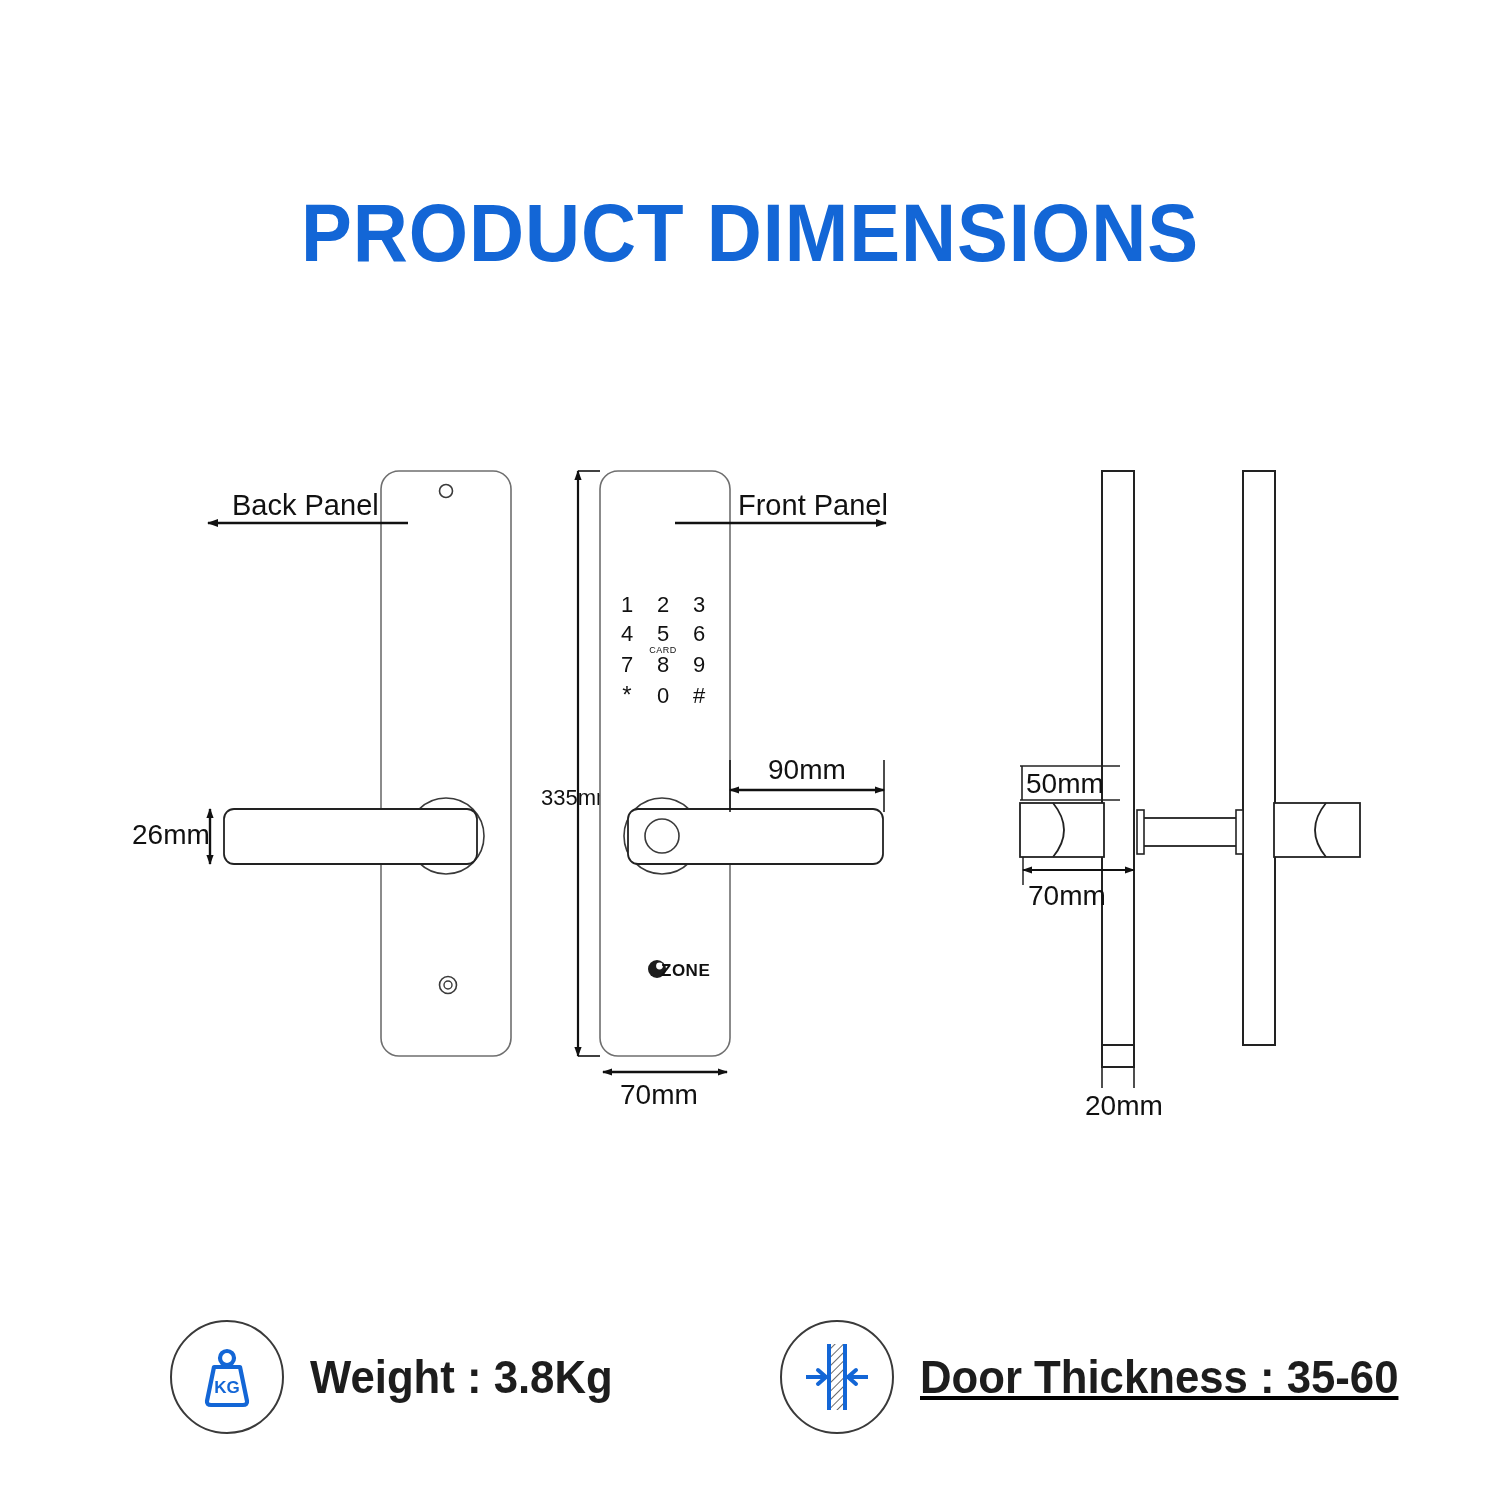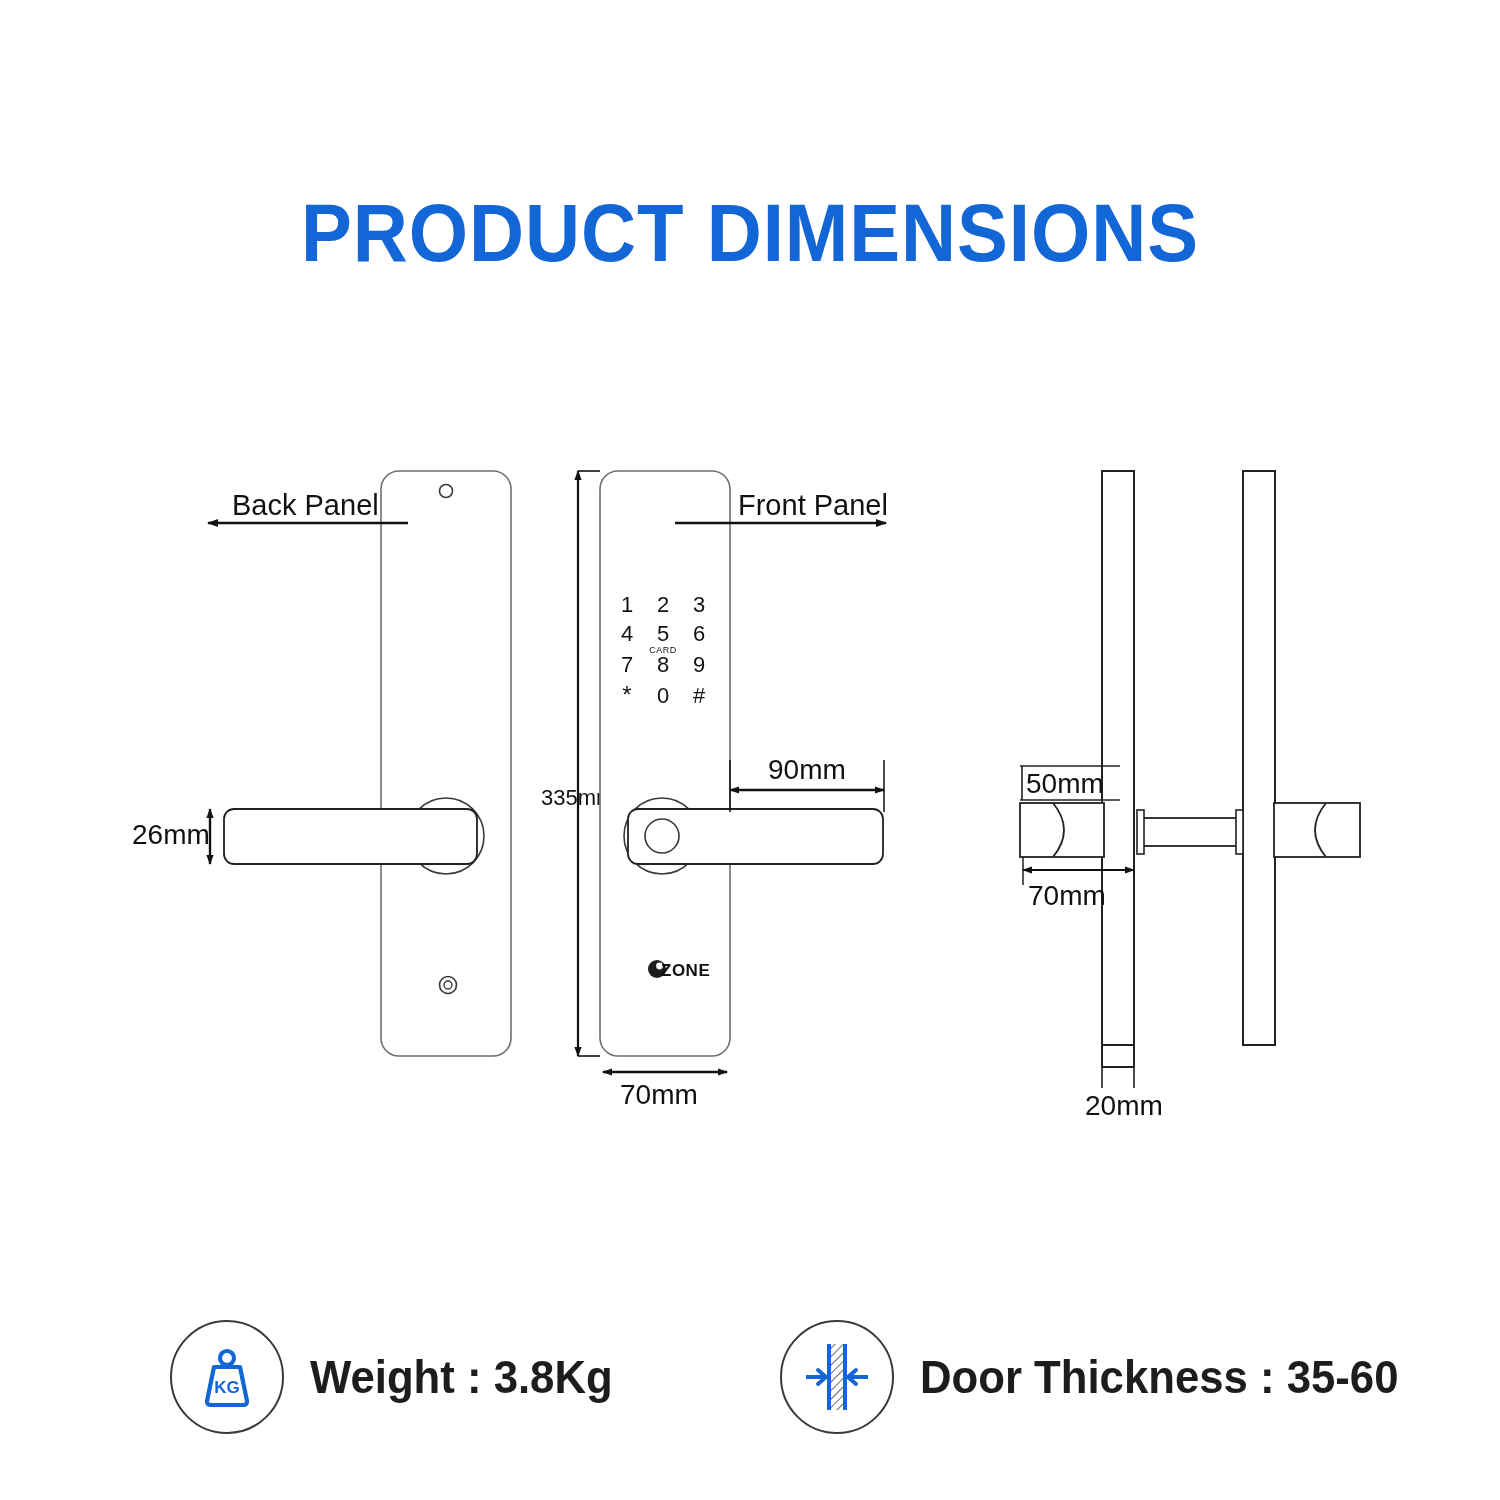--- a/index.html
+++ b/index.html
@@ -57,21 +57,21 @@
     width: 1500px;
     height: 140px;
   }
   .badge {
     position: absolute;
     display: flex;
     align-items: center;
     gap: 26px;
   }
   .badge-weight { left: 170px; top: 0px; }
-  .badge-door   { left: 780px; top: 0px; }
+  .badge-door   { left: 780px; top: 0px; text-decoration: underline; }
   .badge-circle {
     width: 110px;
     height: 110px;
     border: 2px solid #3a3a3a;
     border-radius: 50%;
     display: flex;
     align-items: center;
     justify-content: center;
     background: #ffffff;
     flex: 0 0 auto;

